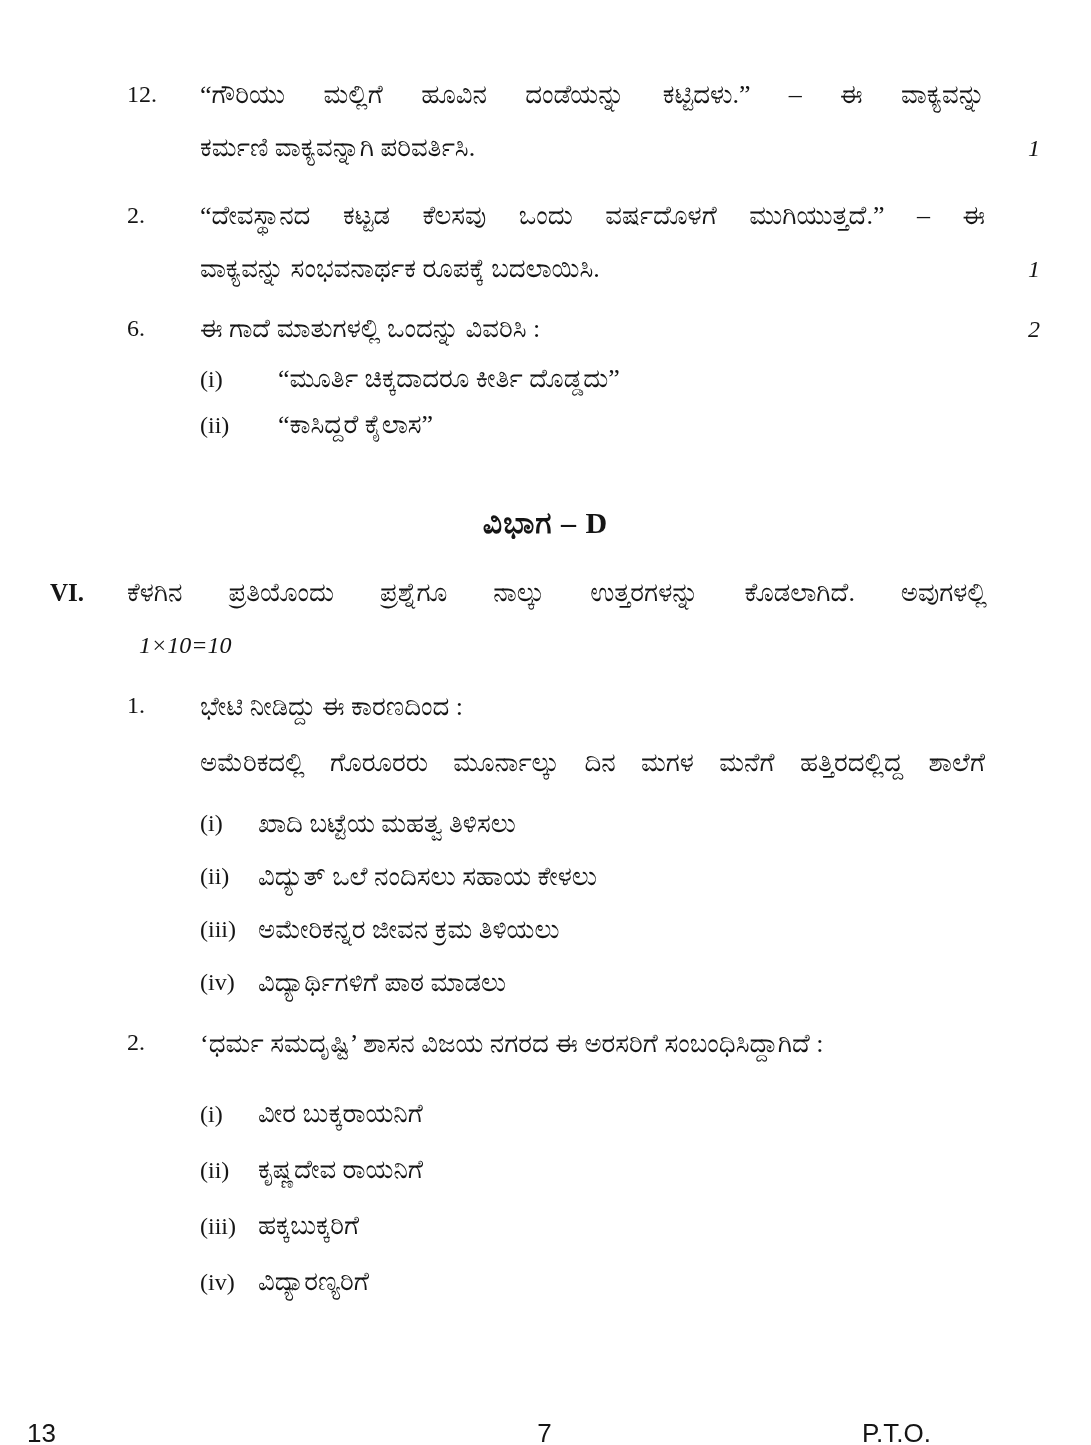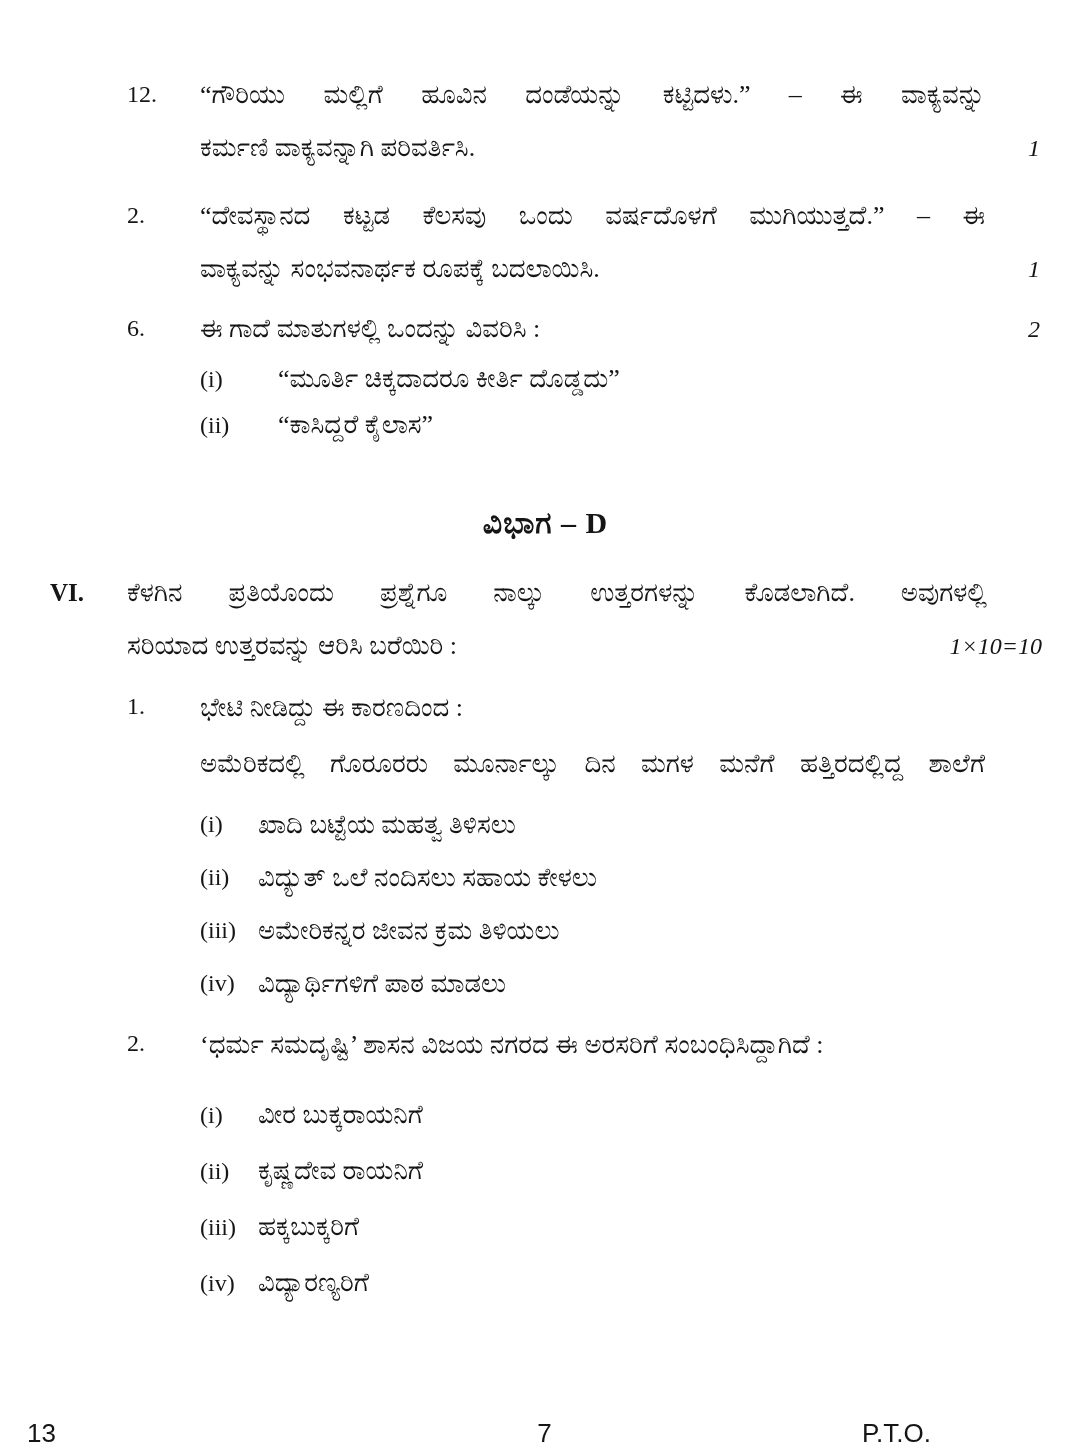--- a/index.html
+++ b/index.html
@@ -109,21 +109,20 @@
 
     <div class="section-head">
       <div class="section-title">ವಿಭಾಗ – D</div>
     </div>
 
     <div class="part">
       <div class="qnum">VI.</div>
       <div class="qbody">
         <div class="qline jfull">ಕೆಳಗಿನ ಪ್ರತಿಯೊಂದು ಪ್ರಶ್ನೆಗೂ ನಾಲ್ಕು ಉತ್ತರಗಳನ್ನು ಕೊಡಲಾಗಿದೆ. ಅವುಗಳಲ್ಲಿ</div>
         <div class="qline markline">
-          <span>ಸರಿಯಾದ ಉತ್ತರವನ್ನು ಆರಿಸಿ ಬರೆಯಿರಿ :</span>
           <span class="marks">1×10=10</span>
         </div>
       </div>
     </div>
 
     <div class="q mcq">
       <div class="qnum">1.</div>
       <div class="qbody">
         <div class="qline">ಭೇಟಿ ನೀಡಿದ್ದು ಈ ಕಾರಣದಿಂದ :</div>
         <div class="qline jfull">ಅಮೆರಿಕದಲ್ಲಿ ಗೊರೂರರು ಮೂರ್ನಾಲ್ಕು ದಿನ ಮಗಳ ಮನೆಗೆ ಹತ್ತಿರದಲ್ಲಿದ್ದ ಶಾಲೆಗೆ</div>

